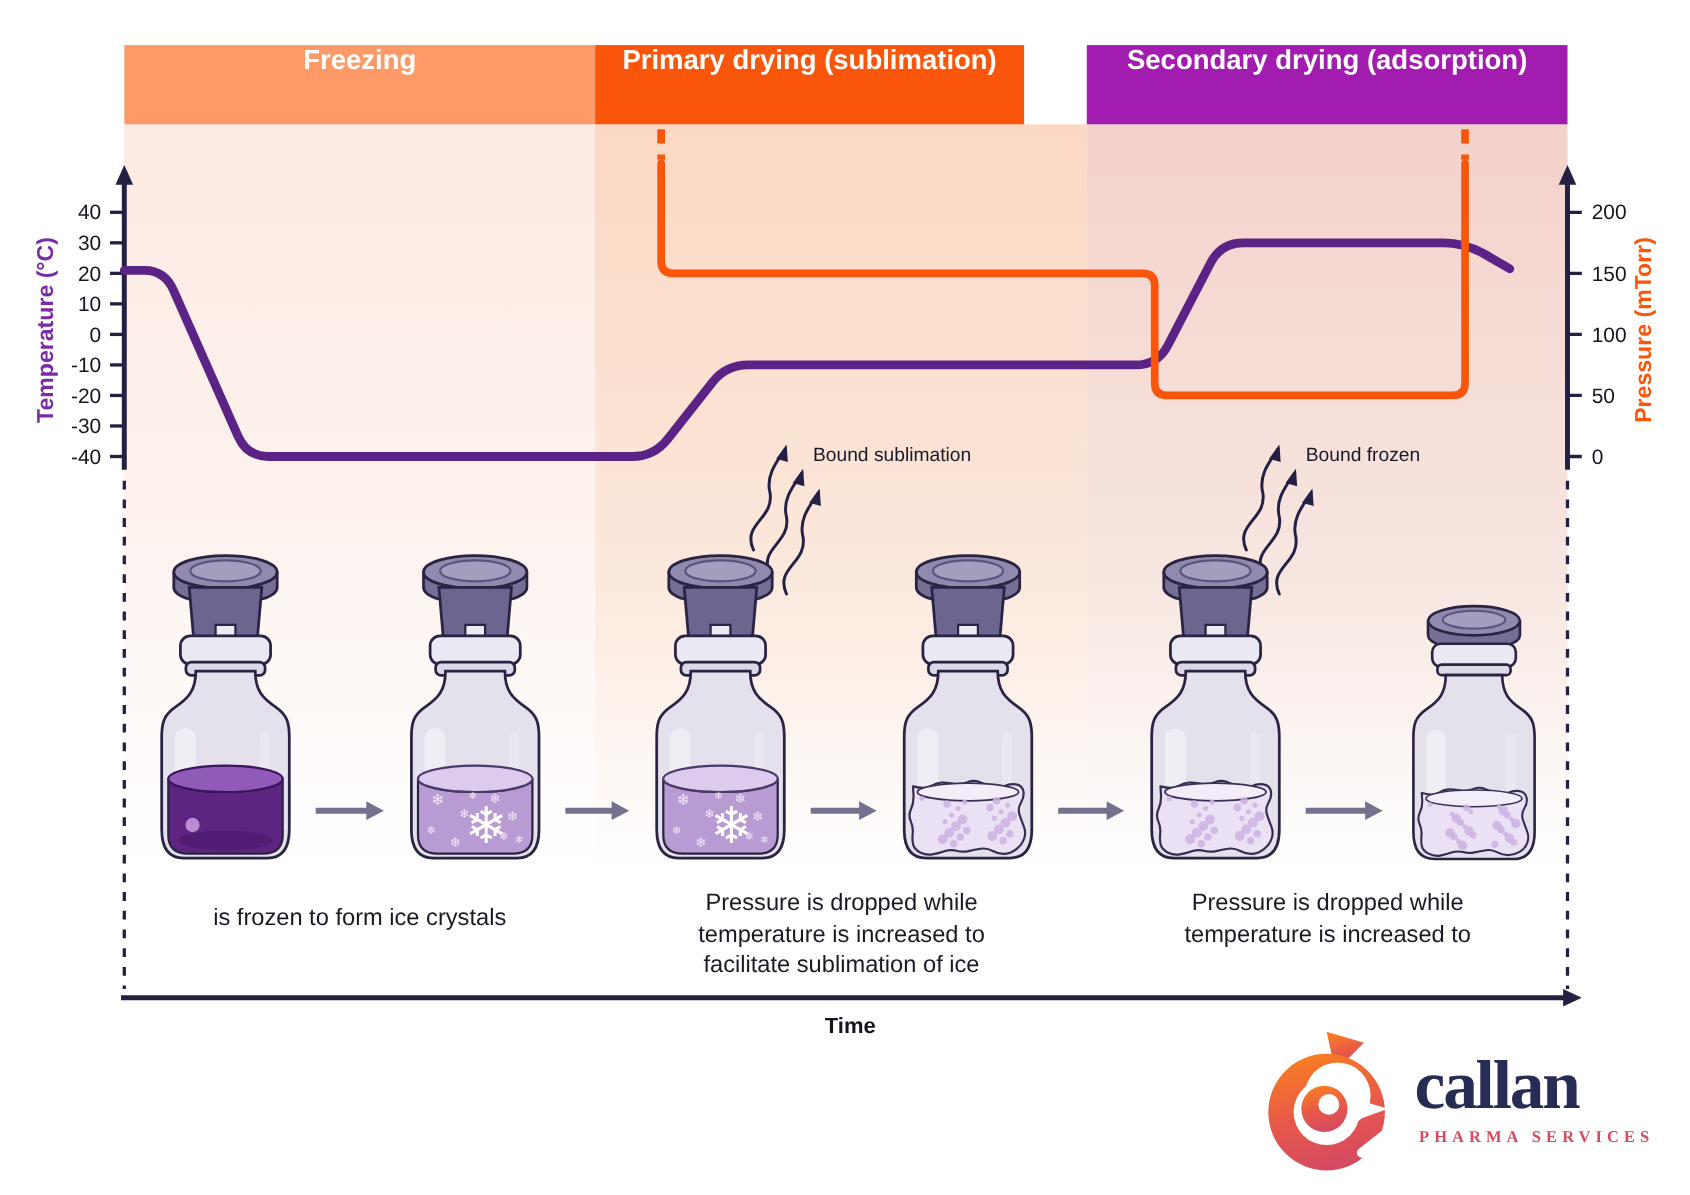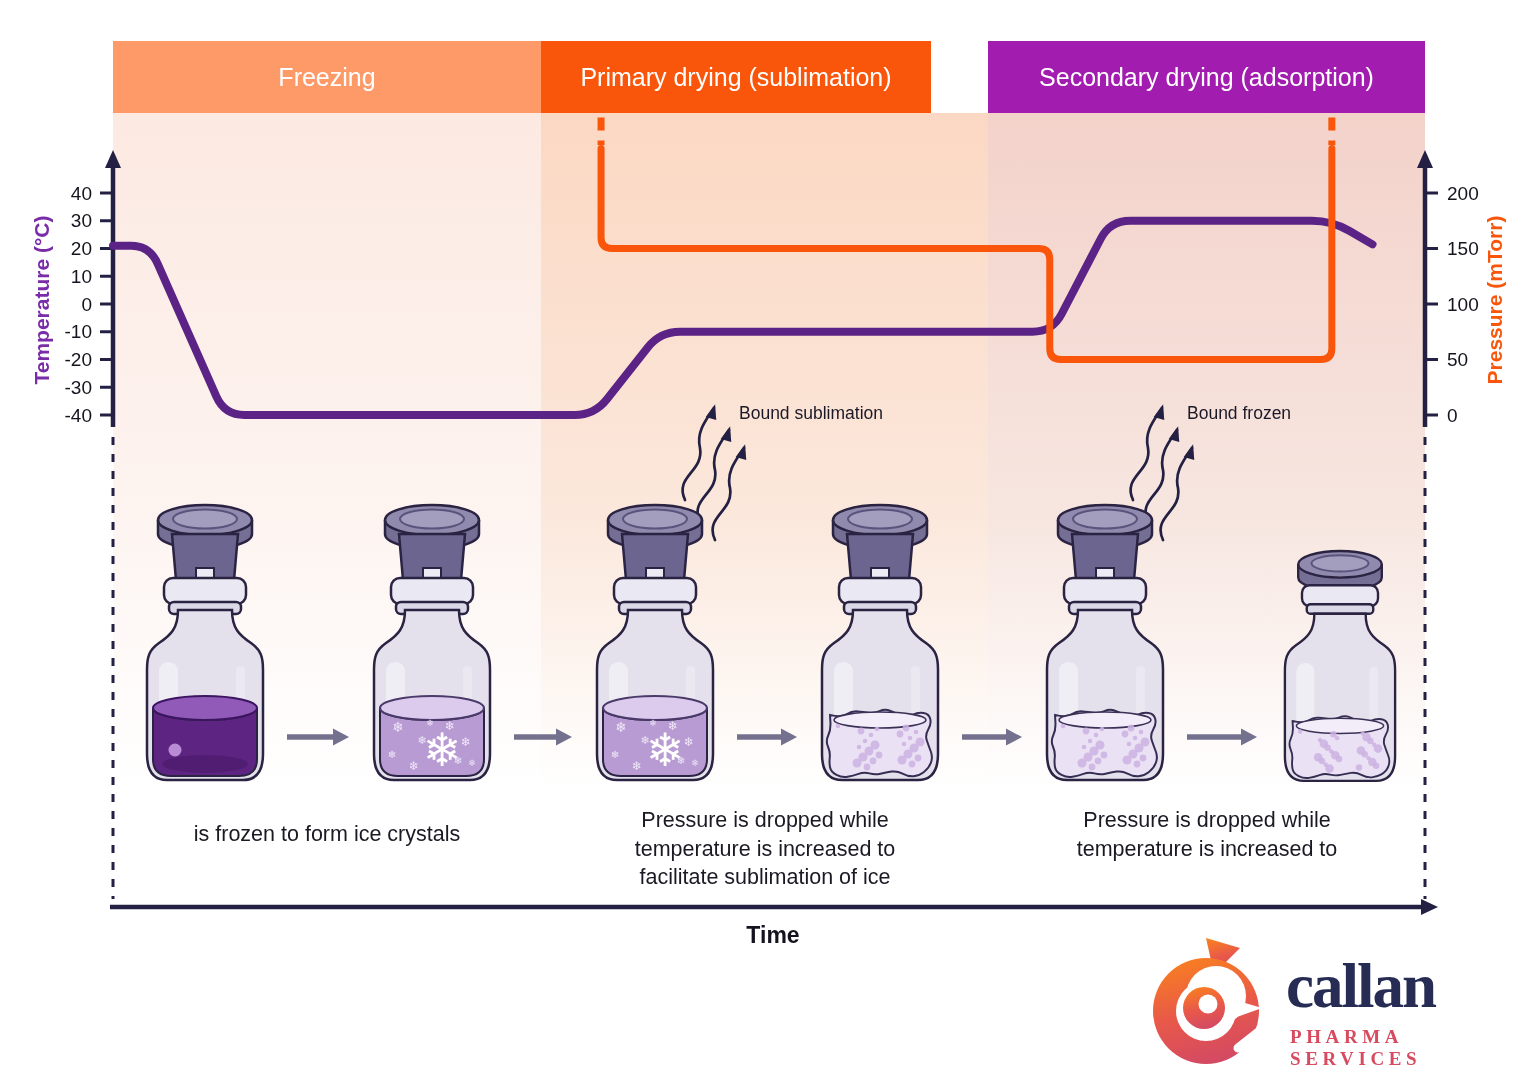--- a/index.html
+++ b/index.html
@@ -1,42 +1,42 @@
 <!DOCTYPE html>
 <html><head>
 <meta charset="utf-8">
 <style>
   html,body{margin:0;padding:0;background:#fff;}
   .canvas{position:relative;width:1536px;height:1086px;background:#fff;overflow:hidden;
           font-family:"Liberation Sans",sans-serif;}
-  .band{position:absolute;top:41px;height:72px;display:flex;align-items:center;justify-content:center;
-        color:#fff;font-weight:normal;font-size:25px;z-index:3;}
+  .band{position:absolute;top:41px;height:72px;display:flex;align-items:flex-start;justify-content:center;
+        color:#fff;font-weight:bold;font-size:25px;z-index:3;}
   .col{position:absolute;top:113px;height:677px;z-index:1;}
   #col-freezing{left:113px;width:428px;background:linear-gradient(180deg,#FCE9E2 0%,#FDF3EF 55%,#FFFFFF 100%);}
   #col-primary{left:541px;width:447px;background:linear-gradient(180deg,#FBD8C3 0%,#FBE8DC 60%,#FFFFFF 100%);}
   #col-secondary{left:988px;width:437px;background:linear-gradient(180deg,#F3D2CA 0%,#F7E6E0 60%,#FFFFFF 100%);}
   #scene{position:absolute;left:0;top:0;z-index:2;}
   .axis-title{position:absolute;width:300px;height:28px;text-align:center;font-weight:bold;font-size:21px;
               transform:rotate(-90deg);z-index:3;}
   #temp-title{left:-106px;top:286px;color:#7A2BA8;}
   #pressure-title{left:1347px;top:286px;color:#F9560B;}
   .annot{position:absolute;font-size:17.5px;color:#1B1928;z-index:3;}
   #annot-water{left:739px;top:403px;}
   #annot-bound{left:1187px;top:403px;}
   .caption{position:absolute;text-align:center;font-size:21.5px;line-height:1.33;color:#1B1924;z-index:3;}
   .caption span{display:block;}
   #caption-1{left:132px;width:390px;top:820px;}
   #caption-2{left:600px;width:330px;top:806px;}
   #caption-3{left:1017px;width:380px;top:806px;}
   #time-label{position:absolute;left:613px;width:320px;top:922px;text-align:center;
-              font-size:23px;font-weight:bold;color:#14121F;z-index:3;}
+              font-size:20px;font-weight:bold;color:#14121F;z-index:3;}
   #logo{position:absolute;left:1148px;top:936px;width:372px;height:130px;z-index:3;font-family:Liberation Serif, serif;}
   #logo-icon{position:absolute;left:0;top:0;}
   #logo-word{position:absolute;left:138px;top:14px;font-size:63px;font-weight:bold;letter-spacing:-2px;color:#272C55;}
-  #logo-tag{position:absolute;left:142px;top:90px;font-size:19px;font-weight:bold;letter-spacing:4.6px;color:#D84A5F;}
+  #logo-tag{position:absolute;left:142px;top:90px;font-size:15px;font-weight:bold;letter-spacing:4.6px;color:#D84A5F;}
 </style>
 </head>
 <body>
 
 <div class="canvas">
 
   <div class="band" style="left:113px;width:428px;background:#FD9A68;">
     <span>Freezing</span>
   </div>
   <div class="band" style="left:541px;width:390px;background:#F9560B;">

